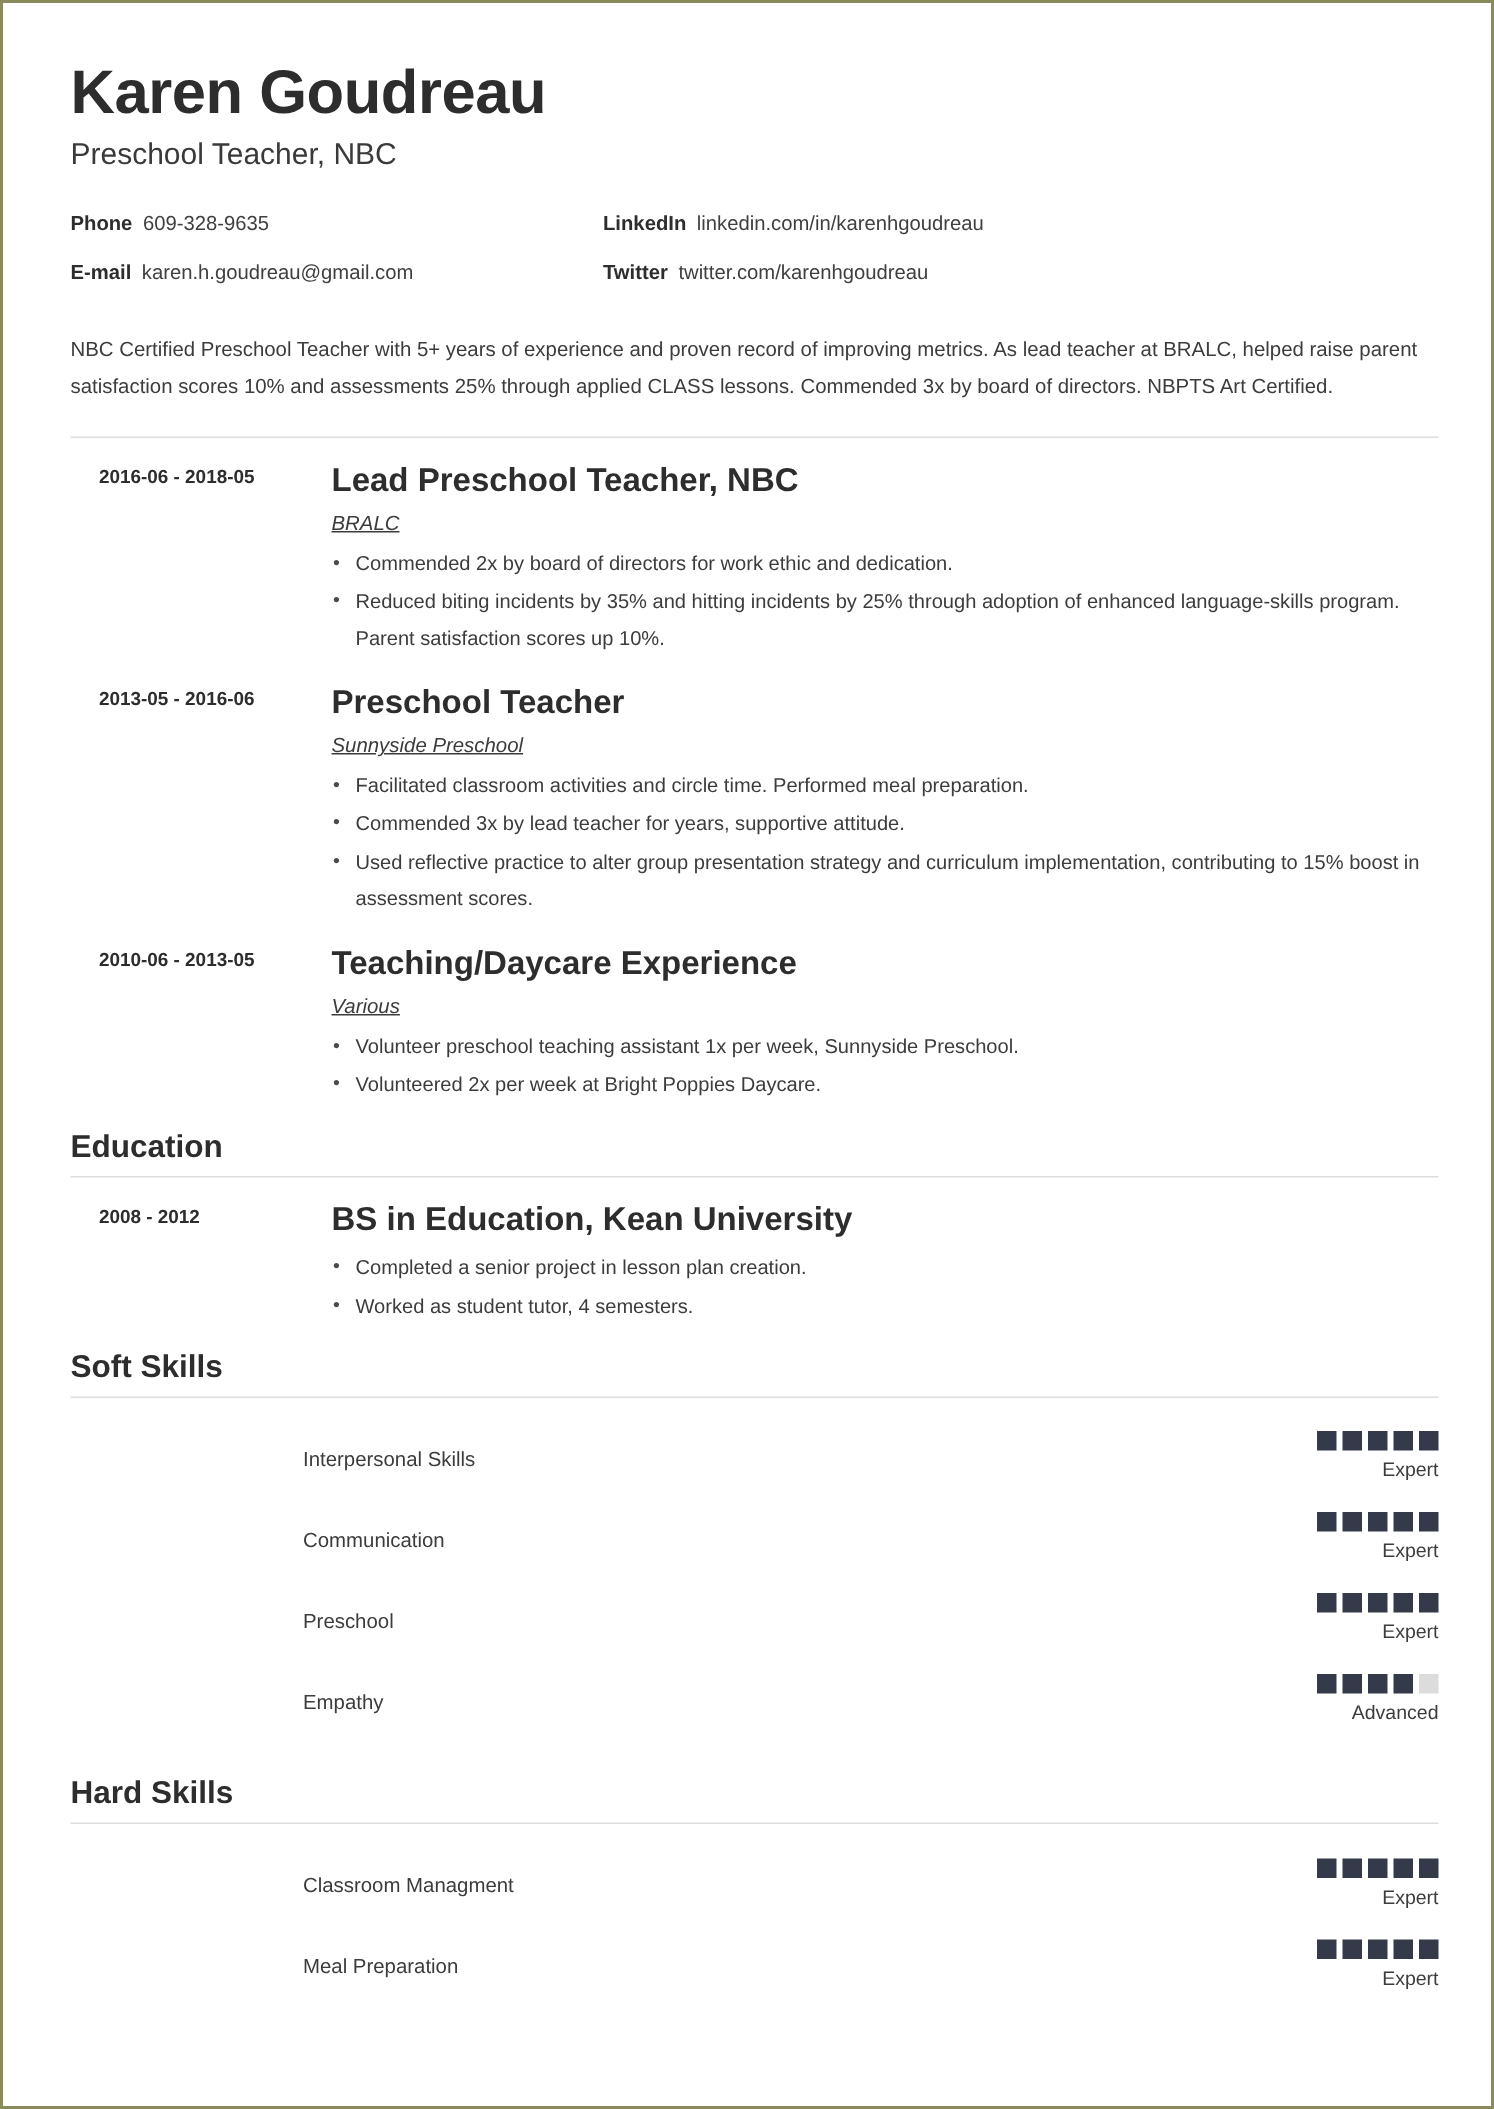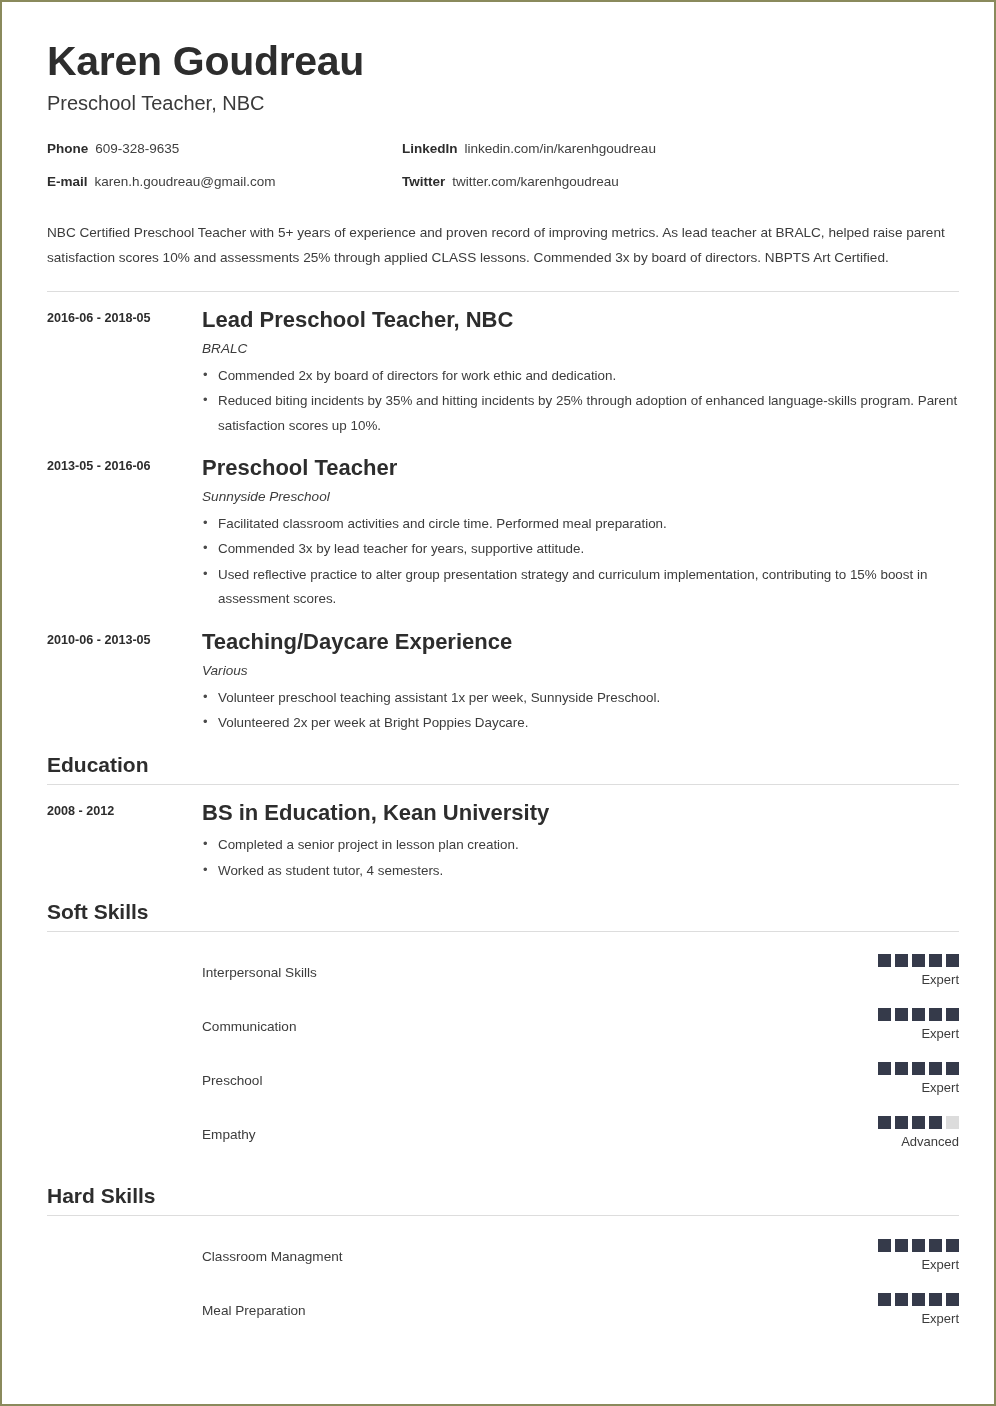--- a/index.html
+++ b/index.html
@@ -103,35 +103,37 @@
   }
   .entry-dates {
     width: 155px;
     flex: 0 0 155px;
     font-size: 12.6px;
     font-weight: bold;
     color: #2d2d2d;
     padding-top: 4px;
     line-height: 1.3;
     white-space: nowrap;
+    margin-left: 19px;
   }
   .entry-body { flex: 1 1 auto; min-width: 0; }
   .entry-title {
     font-size: 22px;
     font-weight: bold;
     color: #2d2d2d;
     line-height: 1.25;
     margin: 0 0 7px 0;
   }
   .entry-org {
     font-size: 13.6px;
     font-style: italic;
     color: #3c3c3c;
     margin: 0 0 6px 0;
     line-height: 1.3;
+    text-decoration: underline;
   }
   ul.bullets {
     margin: 0;
     padding: 0;
     list-style: none;
   }
   ul.bullets li {
     position: relative;
     font-size: 13.4px;
     color: #3c3c3c;

